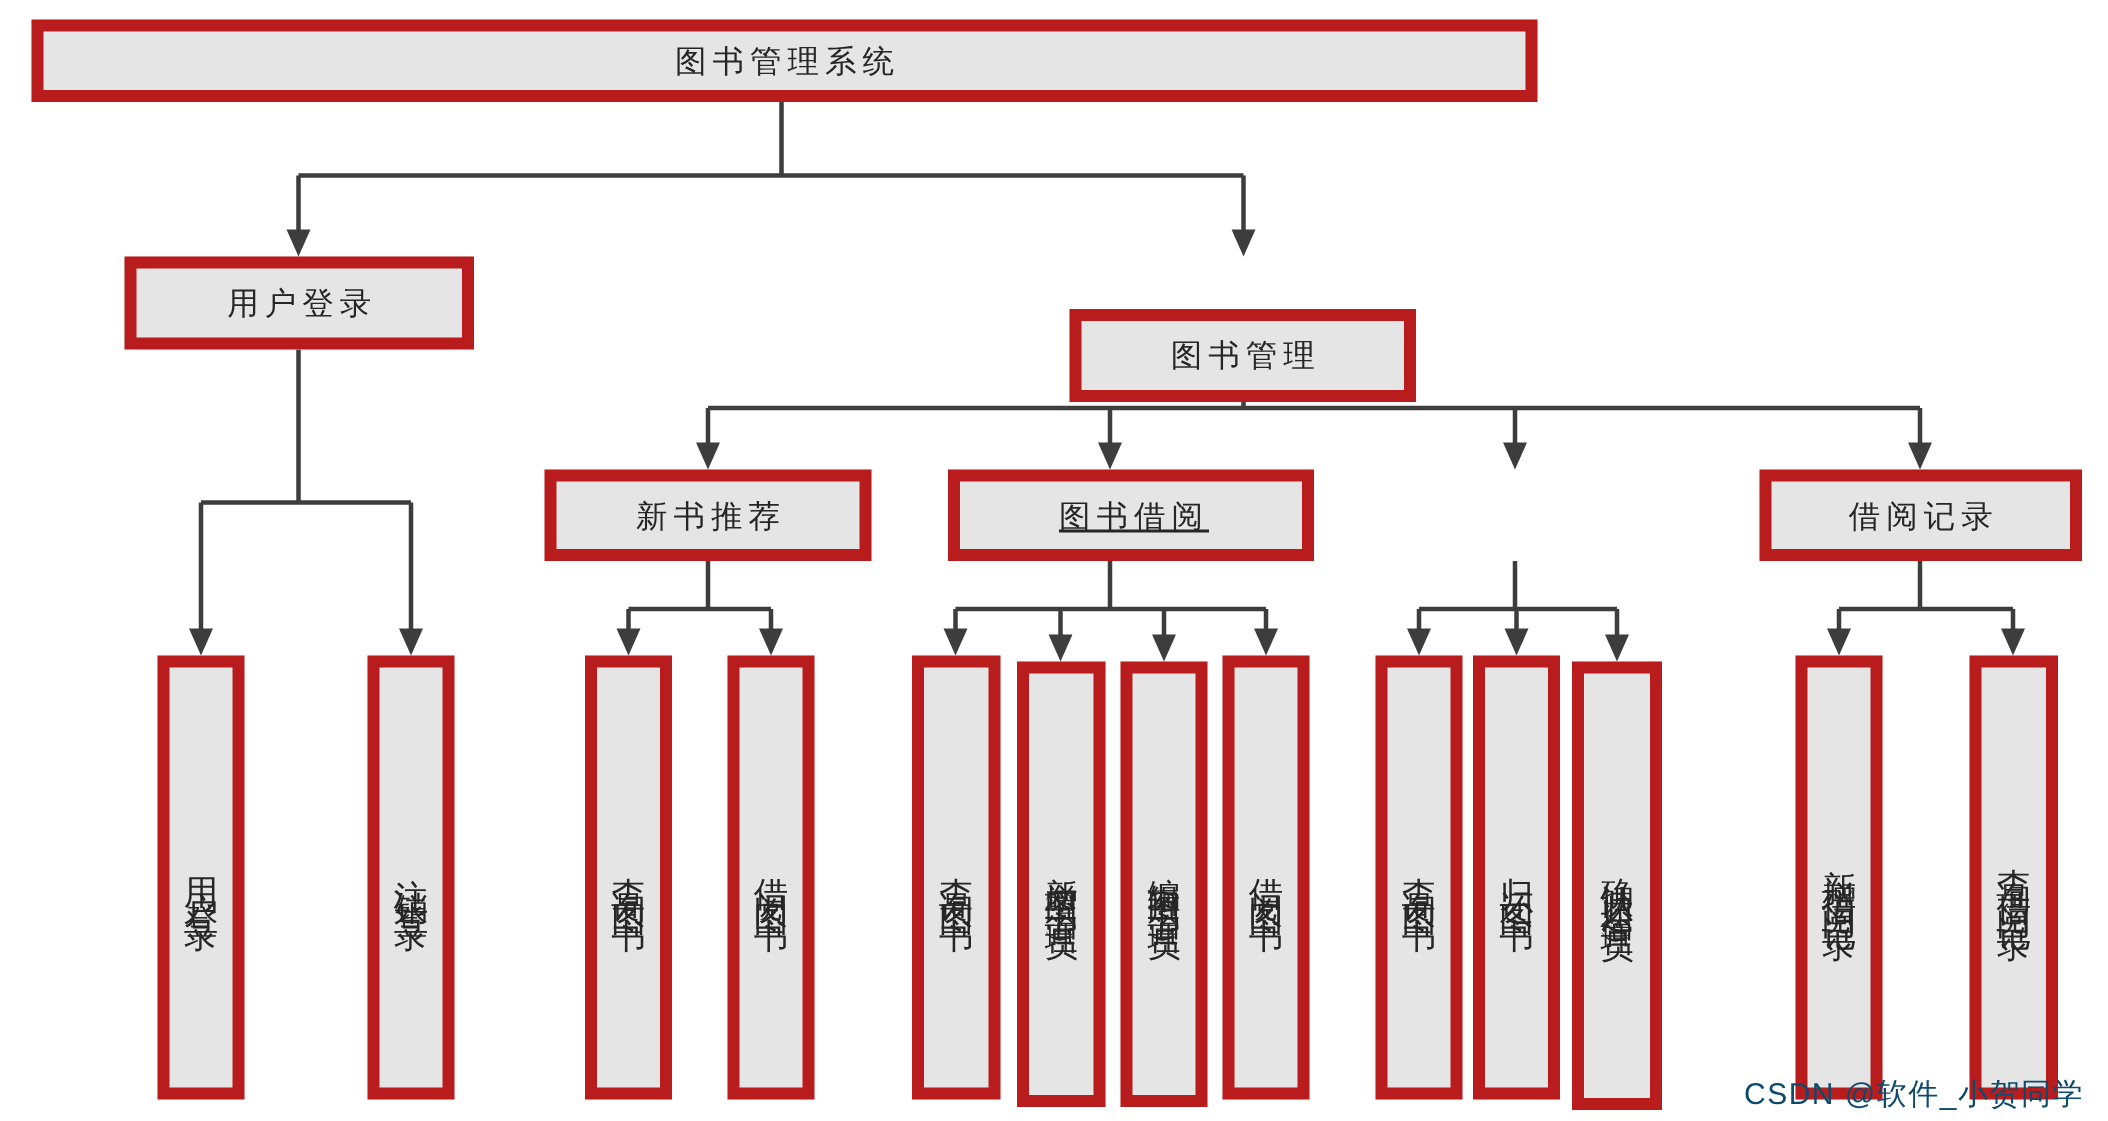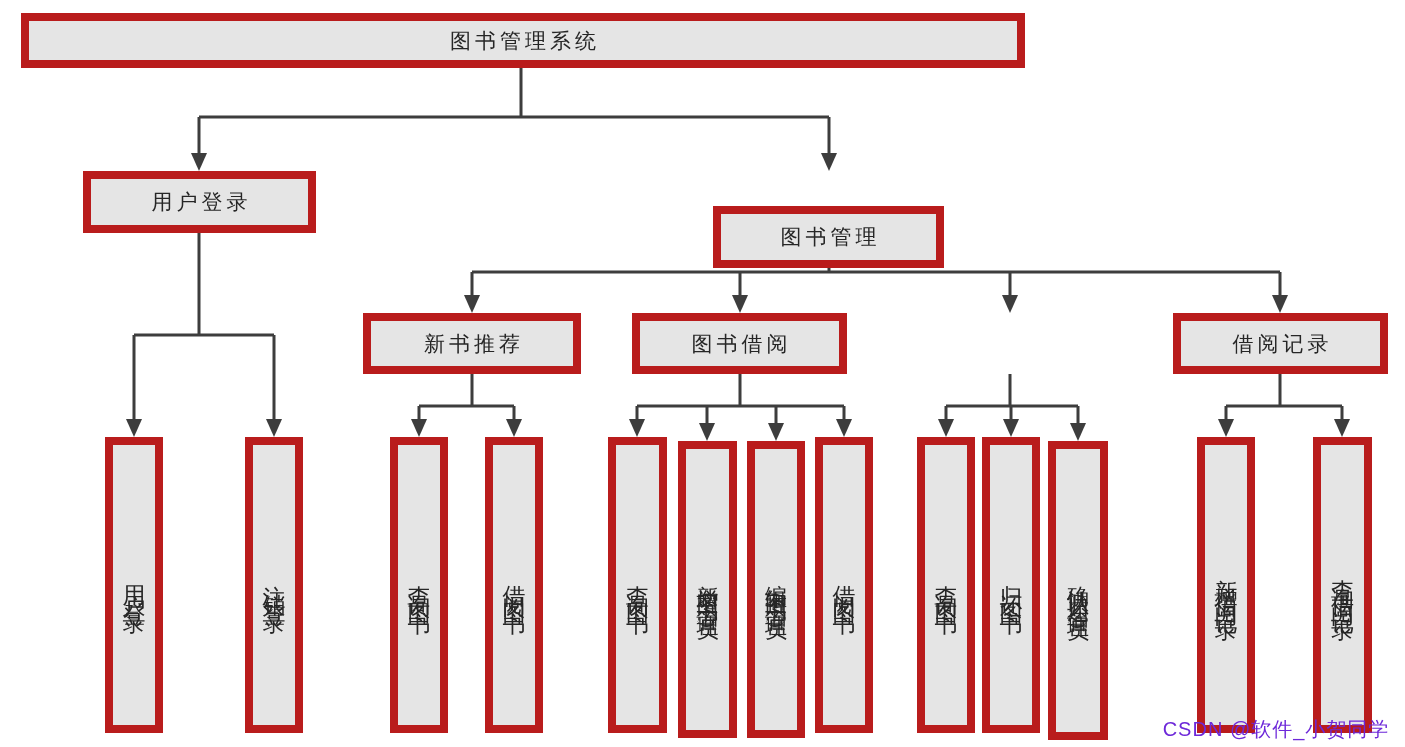--- a/index.html
+++ b/index.html
@@ -14,21 +14,21 @@
   .h-node{font-size:21px;letter-spacing:4px;text-indent:4px;white-space:nowrap;}
   .v-node{
     writing-mode:vertical-rl;text-orientation:mixed;
     font-size:23px;letter-spacing:9px;line-height:1;
   }
   .v-node.long{font-size:22px;letter-spacing:5px;}
   .v-node.med{font-size:23px;letter-spacing:8px;}
   svg.wires{position:absolute;left:0;top:0;width:1405px;height:747px;}
   .watermark{
     position:absolute;left:1150px;top:716px;width:252px;text-align:center;
-    font-size:20px;color:#6d28d9;letter-spacing:1px;white-space:nowrap;z-index:5;
+    font-size:20px;color:#0c4a6e;letter-spacing:1px;white-space:nowrap;z-index:5;
   }
 </style>
 </head>
 <body>
 
 <div class="canvas">
 
   <svg class="wires" viewBox="0 0 1405 747" xmlns="http://www.w3.org/2000/svg">
     <path fill="none" stroke="#3d3d3d" stroke-width="3" d="
       M521 68 V117 M199 117 H829 M199 117 V155 M829 117 V155
@@ -60,21 +60,21 @@
       <polygon points="1334,419 1350,419 1342,437"></polygon>
     </g>
   </svg>
 
   <div class="node h-node" style="left:21px;top:13px;width:1004px;height:55px;">图书管理系统</div>
 
   <div class="node h-node" style="left:83px;top:171px;width:233px;height:62px;">用户登录</div>
   <div class="node h-node" style="left:713px;top:170px;width:231px;height:62px;margin-top:36px;">图书管理</div>
 
   <div class="node h-node" style="left:363px;top:313px;width:218px;height:61px;">新书推荐</div>
-  <div class="node h-node" style="left:632px;top:313px;width:215px;height:61px;">图书借阅</div>
+  <div class="node h-node" style="left:632px;top:313px;width:244px;height:61px;text-decoration:underline;">图书借阅</div>
   <div class="node h-node" style="left:1173px;top:313px;width:215px;height:61px;">借阅记录</div>
 
   <div class="node v-node" style="left:105px;top:437px;width:58px;height:296px;">用户登录</div>
   <div class="node v-node" style="left:245px;top:437px;width:58px;height:296px;">注销登录</div>
 
   <div class="node v-node" style="left:390px;top:437px;width:58px;height:296px;">查询图书</div>
   <div class="node v-node" style="left:485px;top:437px;width:58px;height:296px;">借阅图书</div>
 
   <div class="node v-node" style="left:608px;top:437px;width:59px;height:296px;">查询图书</div>
   <div class="node v-node long" style="left:678px;top:441px;width:59px;height:297px;">新增图书（管理员）</div>

